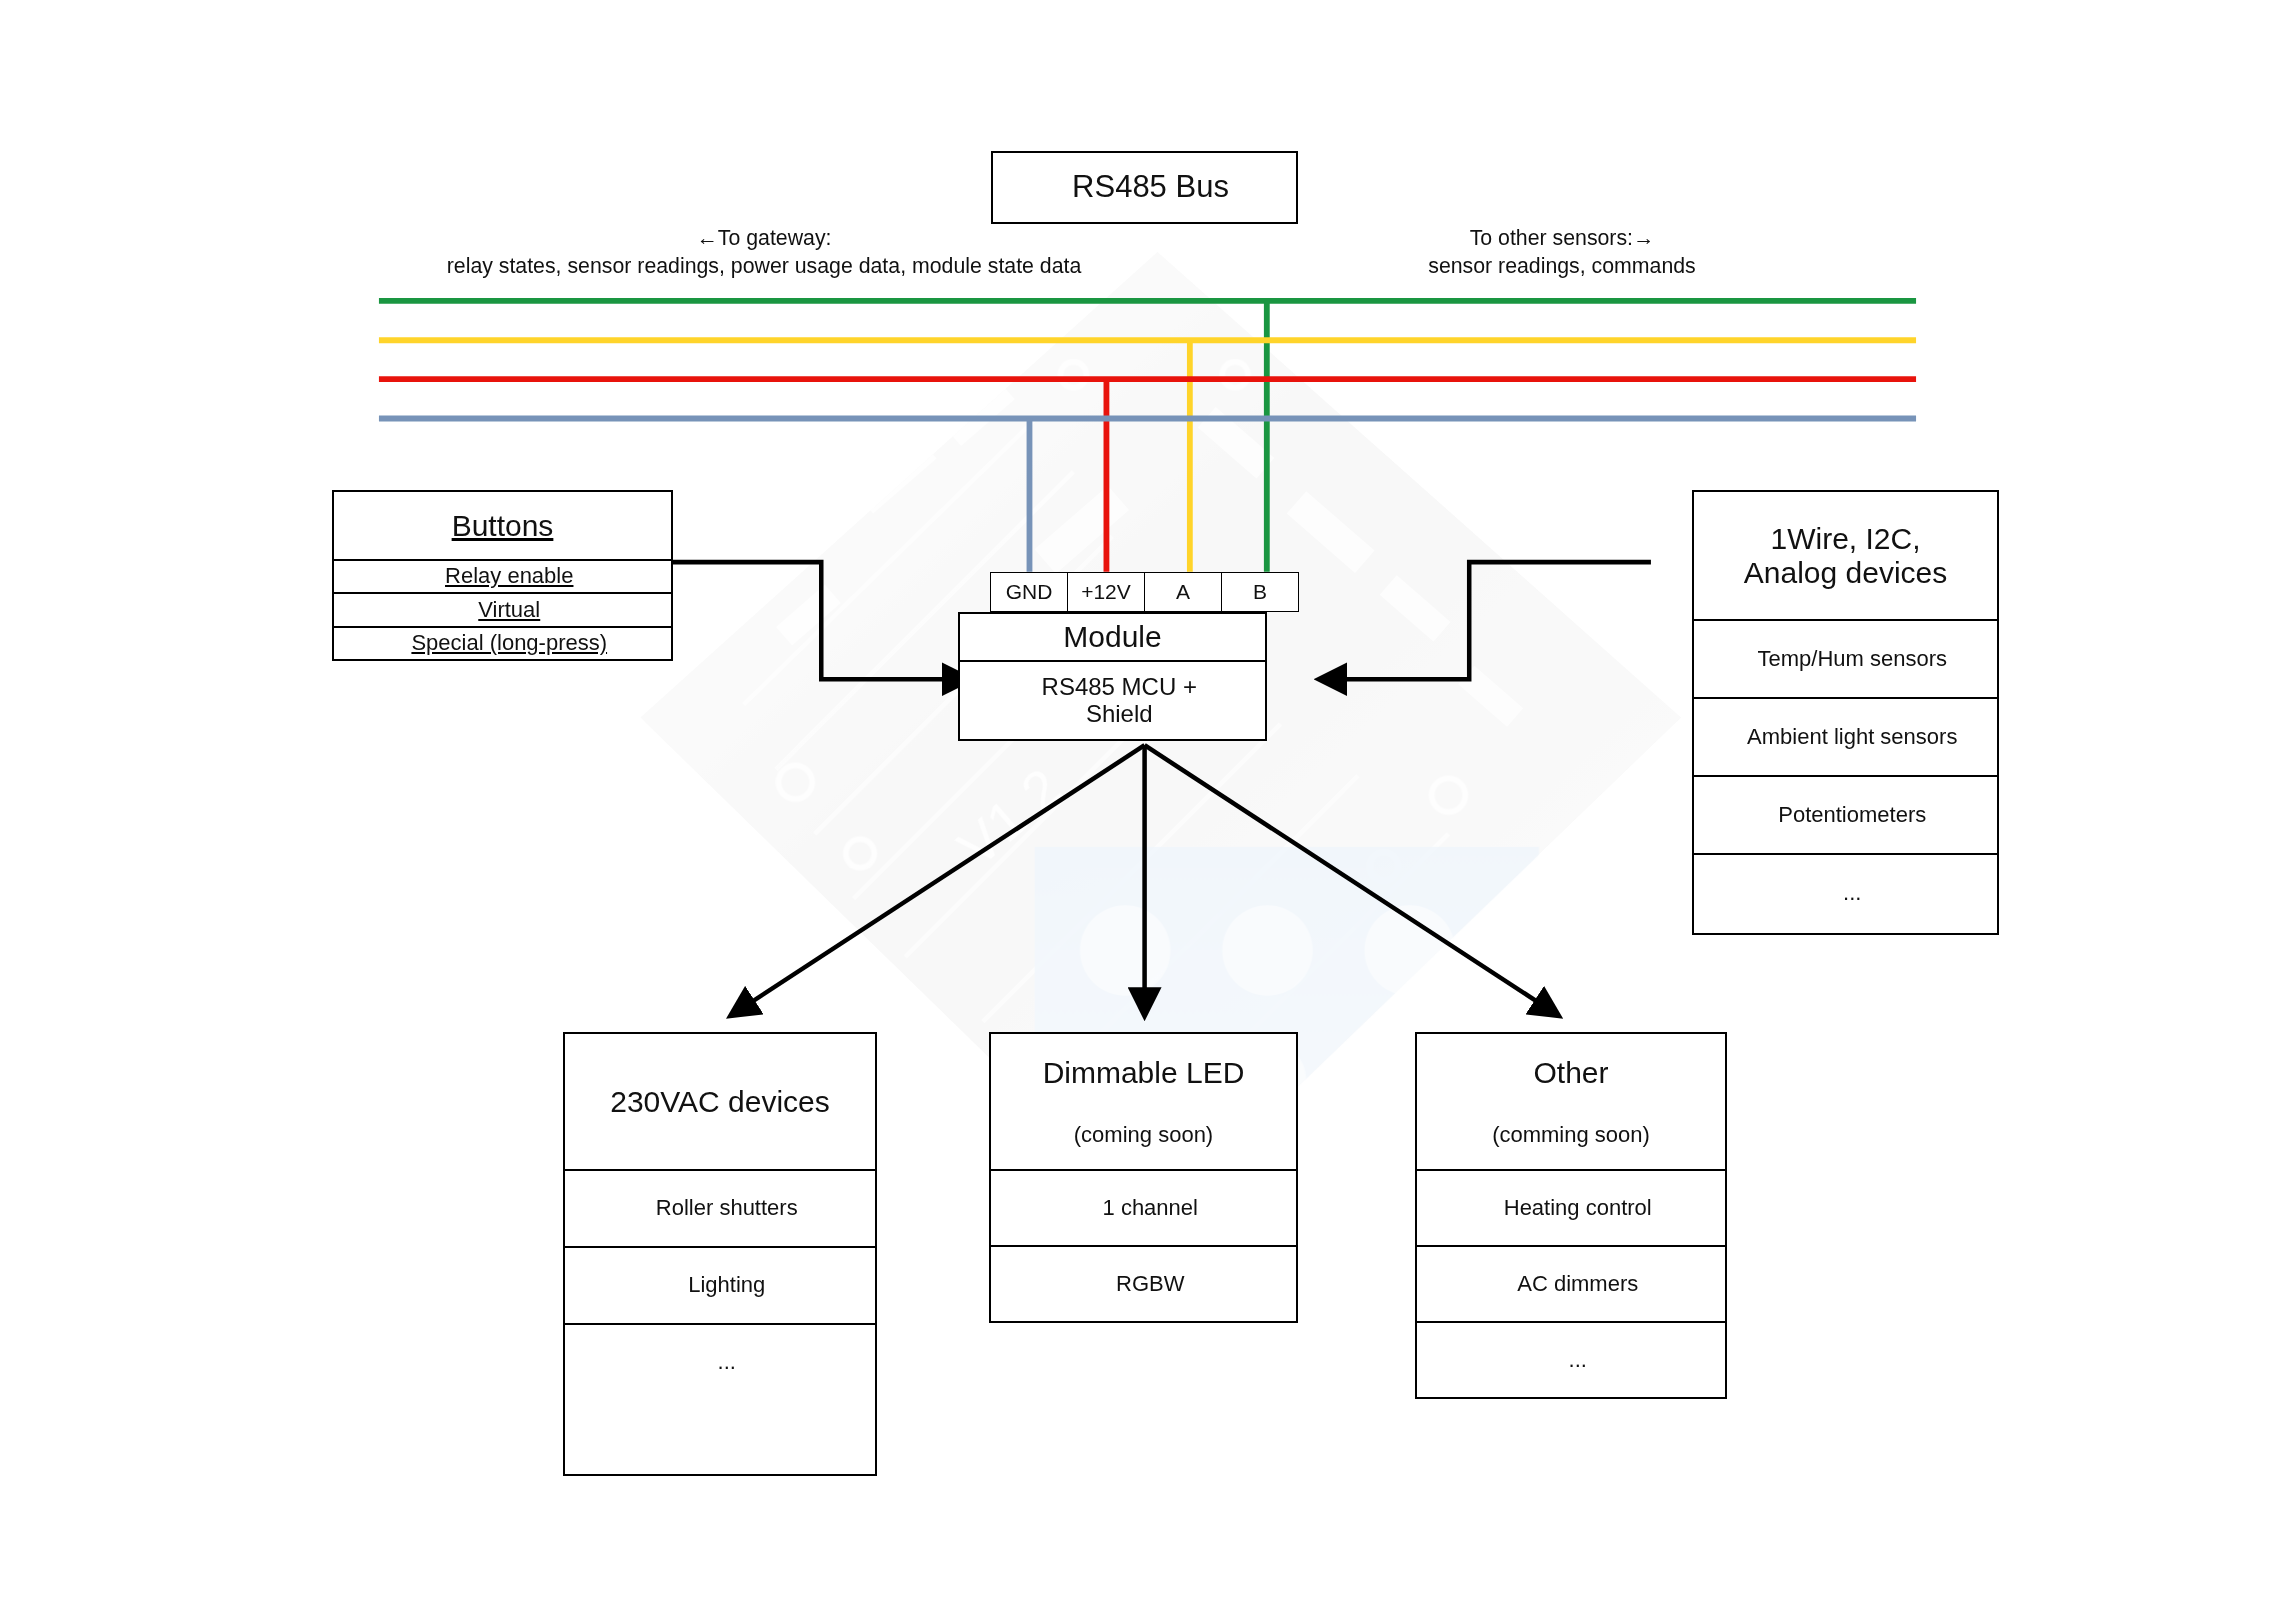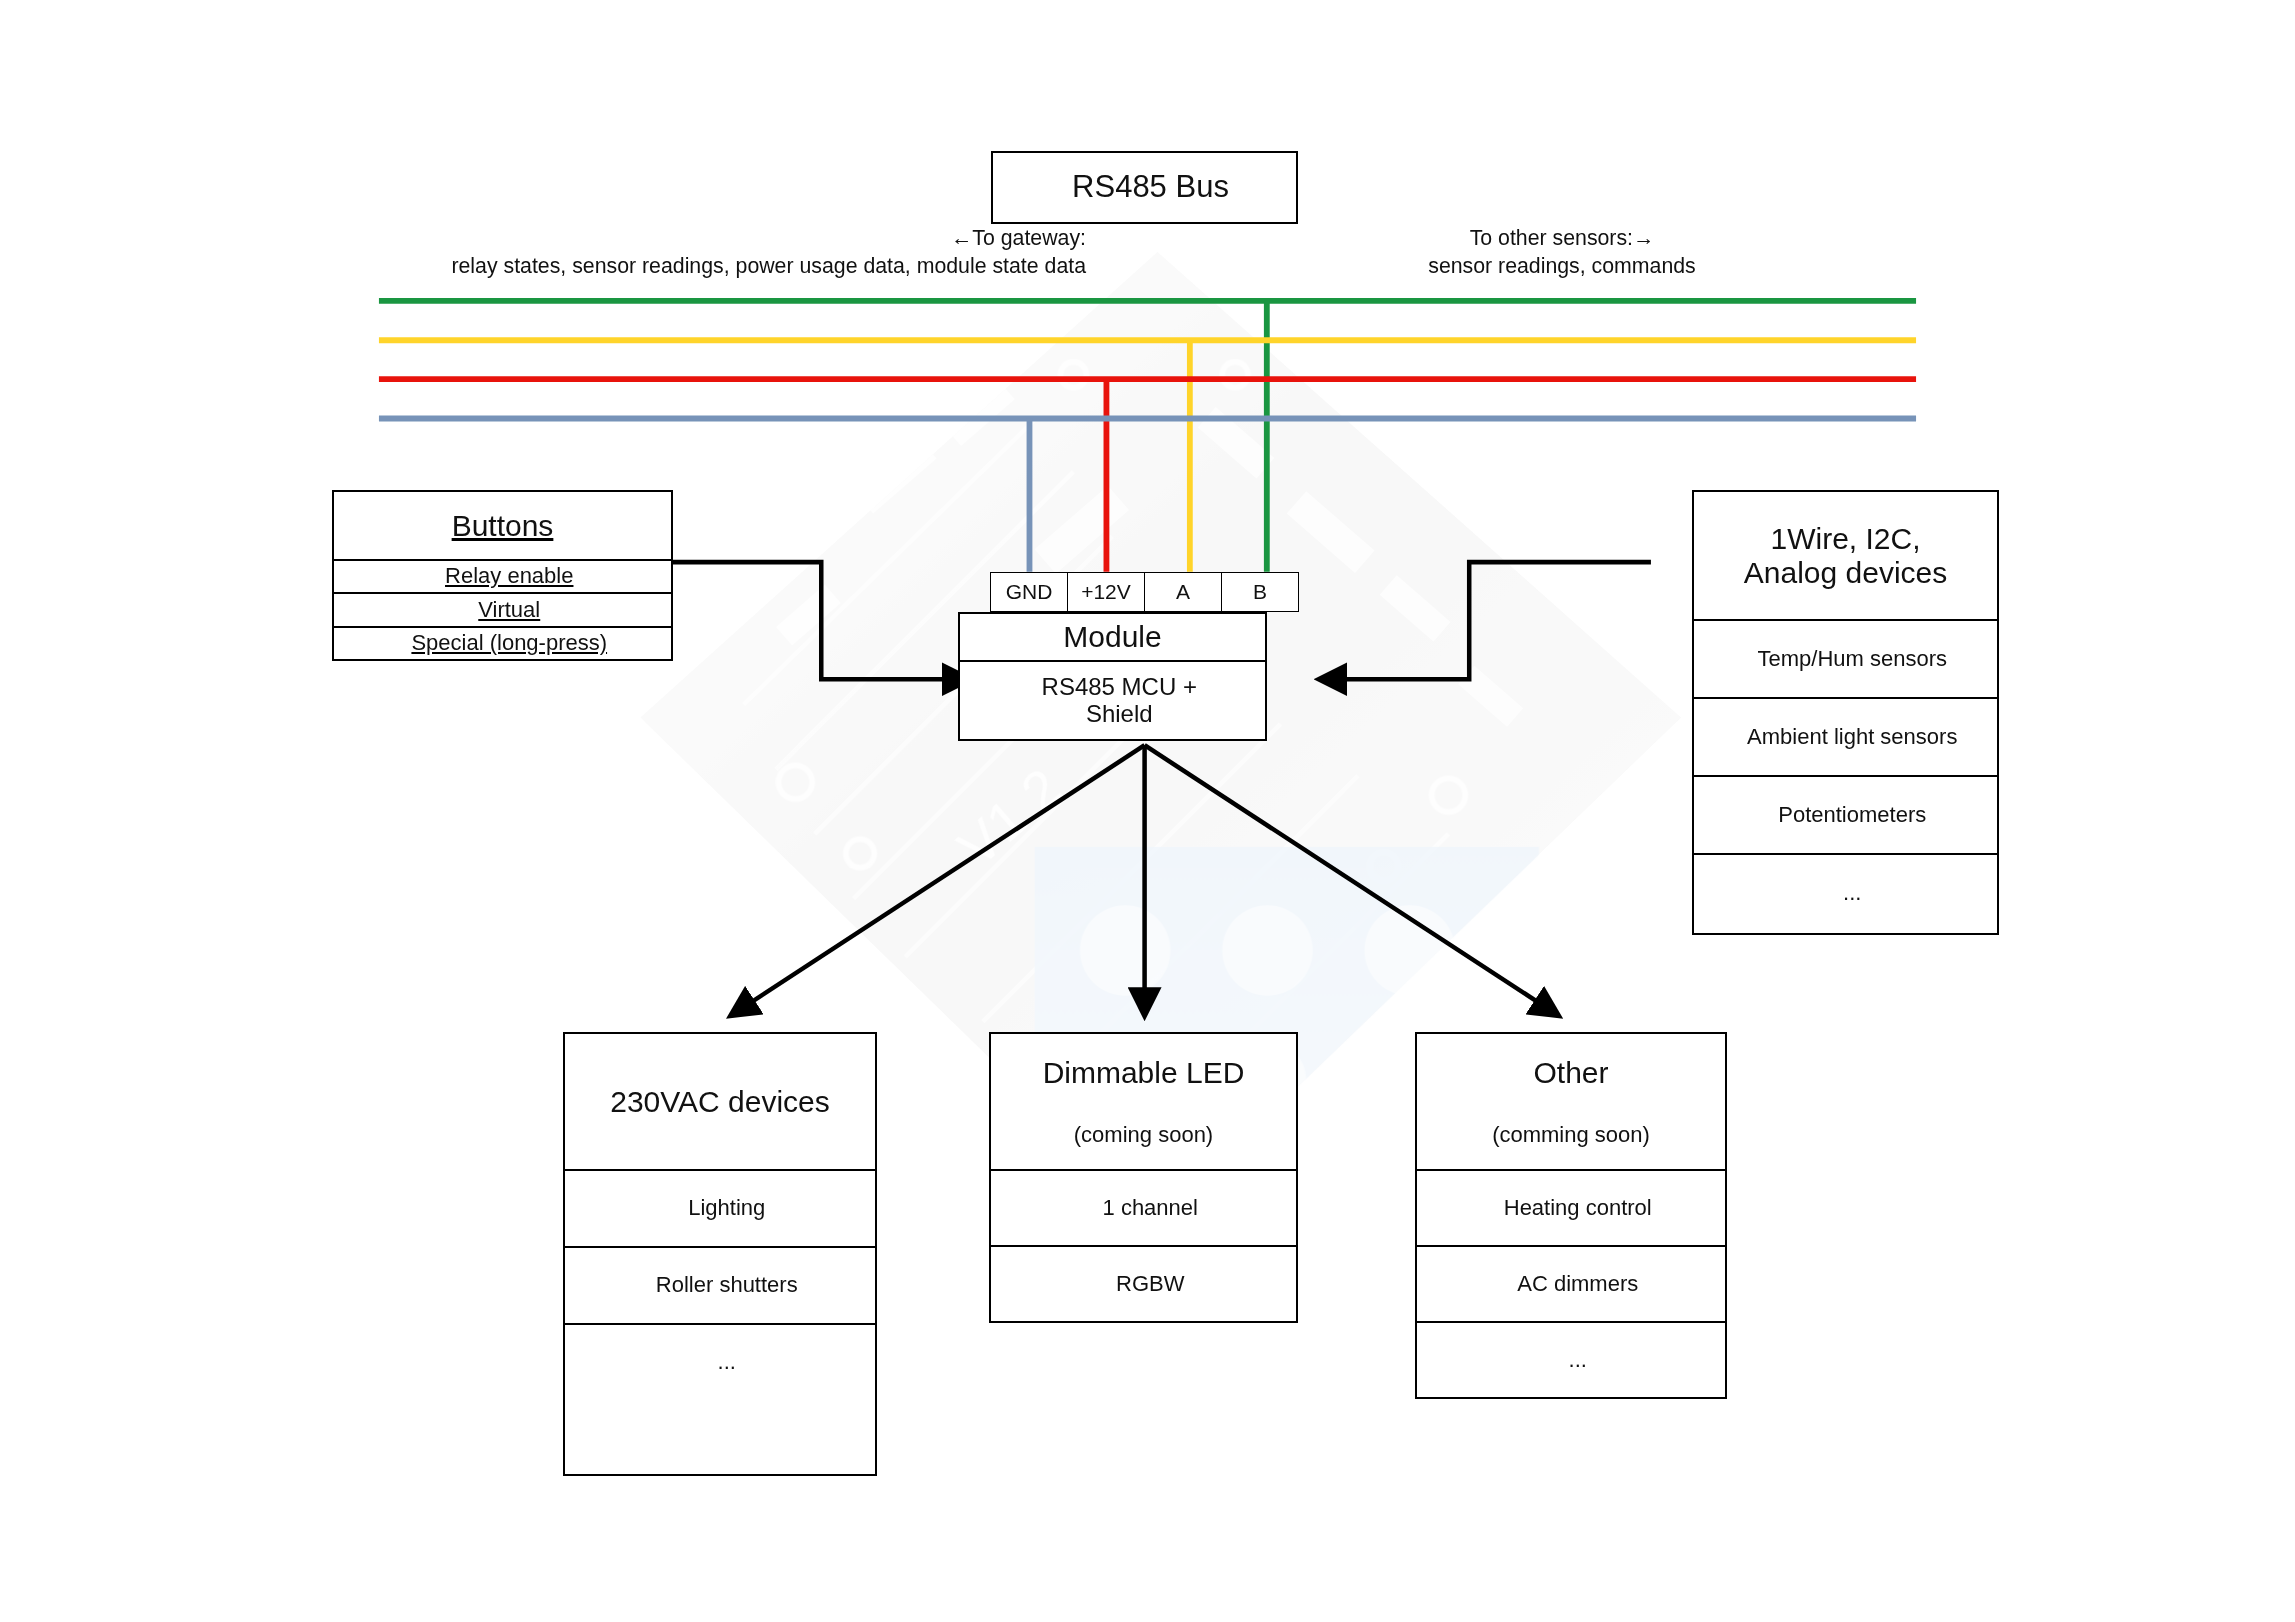--- a/index.html
+++ b/index.html
@@ -87,21 +87,21 @@
 
   
   .bus-caption {
     position: absolute;
     text-align: center;
     font-size: 21.3px;
     color: #111111;
     line-height: 1.32;
     white-space: pre-line;
   }
-  #caption-left  { left: 362px;  top: 224px; width: 724px; text-align: right; }
+  #caption-left  { left: 402px;  top: 224px; width: 724px; }
   #caption-right { left: 1368px; top: 224px; width: 388px; }
 
   
   #terminal-block {
     position: absolute;
     left: 990px;
     top: 572px;
     width: 309px;
     height: 40px;
     box-sizing: border-box;
@@ -297,22 +297,22 @@
     <div class="cell cell-title head">1Wire, I2C,
 Analog devices</div>
     <div class="cell cell-item sub">Temp/Hum sensors</div>
     <div class="cell cell-item sub">Ambient light sensors</div>
     <div class="cell cell-item sub">Potentiometers</div>
     <div class="cell cell-item sub">...</div>
   </div>
 
   <div class="box" id="vac-box">
     <div class="cell cell-title head">230VAC devices</div>
+    <div class="cell cell-item sub">Roller shutters</div>
     <div class="cell cell-item sub">Lighting</div>
-    <div class="cell cell-item sub">Roller shutters</div>
     <div class="cell cell-item sub">...</div>
   </div>
 
   <div class="box" id="led-box">
     <div class="cell cell-title head">
       <div>
         <div>Dimmable LED</div>
         <div class="small">(coming soon)</div>
       </div>
     </div>

